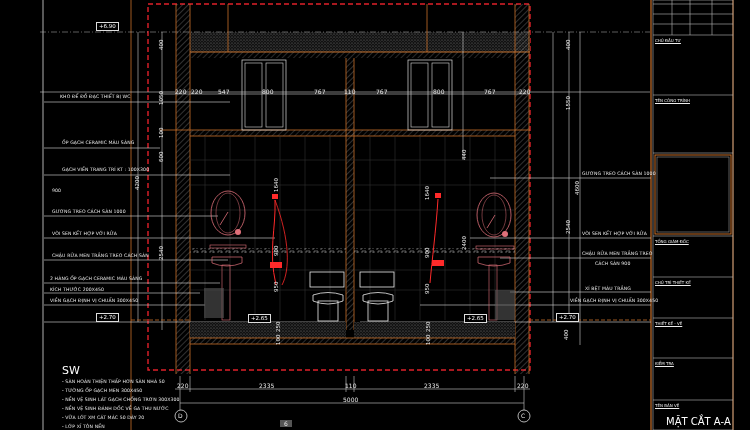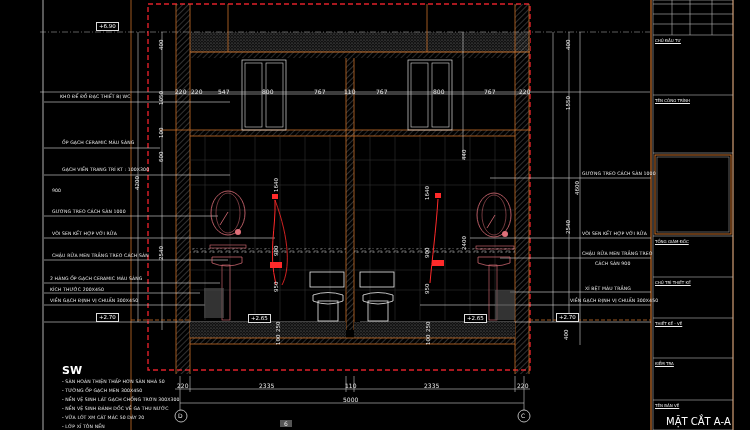--- a/index.html
+++ b/index.html
@@ -270,21 +270,21 @@
   <span class="dim" style="left:345px;top:382px;">110</span>
   <span class="dim" style="left:424px;top:382px;">2335</span>
   <span class="dim" style="left:517px;top:382px;">220</span>
   <span class="dim" style="left:343px;top:396px;">5000</span>
 
   <span class="dim" style="left:178px;top:412px;">D</span>
   <span class="dim" style="left:521px;top:412px;">C</span>
   <span class="dim" style="left:280px;top:420px;background:#555;padding:0 4px;">6</span>
 
   <div class="abs" style="left:62px;top:364px;">
-    <div style="font-size:11px;color:#fff;line-height:13px;font-weight:bold;">SW</div>
+    <div style="font-size:11px;color:#fff;line-height:13px;">SW</div>
     <div class="lbl" style="position:relative;line-height:9px;">- SÀN HOÀN THIỆN THẤP HƠN SÀN NHÀ 50</div>
     <div class="lbl" style="position:relative;line-height:9px;">- TƯỜNG ỐP GẠCH MEN 300X450</div>
     <div class="lbl" style="position:relative;line-height:9px;">- NỀN VỆ SINH LÁT GẠCH CHỐNG TRƠN 300X300</div>
     <div class="lbl" style="position:relative;line-height:9px;">- NỀN VỆ SINH ĐÁNH DỐC VỀ GA THU NƯỚC</div>
     <div class="lbl" style="position:relative;line-height:9px;">- VỮA LÓT XM CÁT MÁC 50 DÀY 20</div>
     <div class="lbl" style="position:relative;line-height:9px;">- LỚP XỈ TÔN NỀN</div>
   </div>
 </div>
 
 <div>

